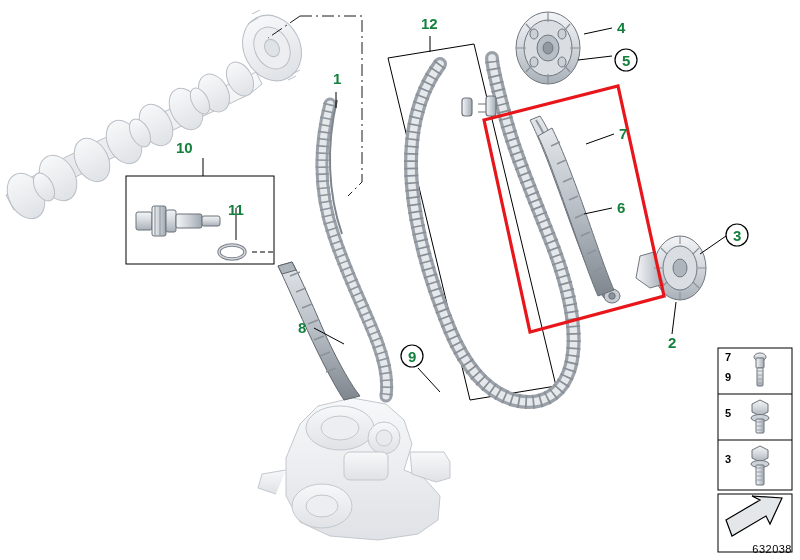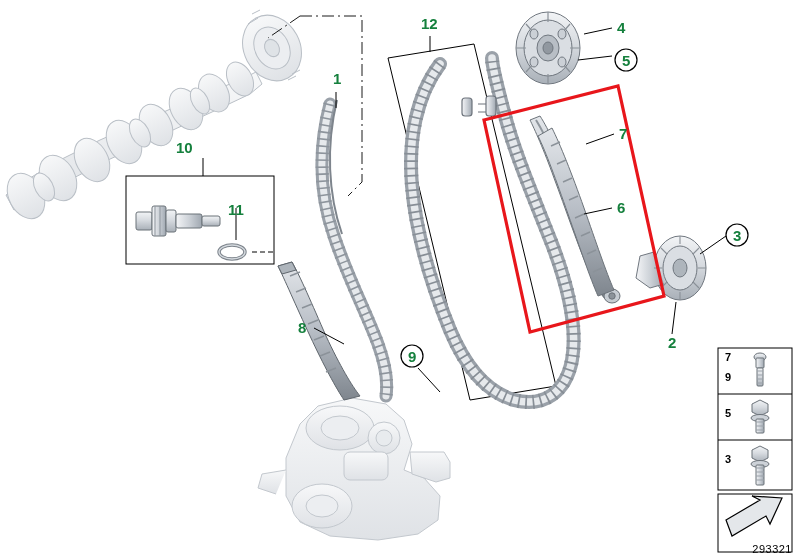--- a/index.html
+++ b/index.html
@@ -247,15 +247,15 @@
 <div class="lbl" style="left:408px;top:349px;">9</div>
 <div class="lbl" style="left:176px;top:140px;">10</div>
 <div class="lbl" style="left:228px;top:190px;margin-top:12px;">11</div>
 <div class="lbl" style="left:421px;top:16px;">12</div>
 
 <div class="partnum" style="left:725px;top:352px;">7</div>
 <div class="partnum" style="left:725px;top:372px;">9</div>
 <div class="partnum" style="left:725px;top:408px;">5</div>
 <div class="partnum" style="left:725px;top:454px;">3</div>
 
-<div class="imgid">293321</div>
+<div class="imgid">632038</div>
 
 </div>
 
 </body></html>

